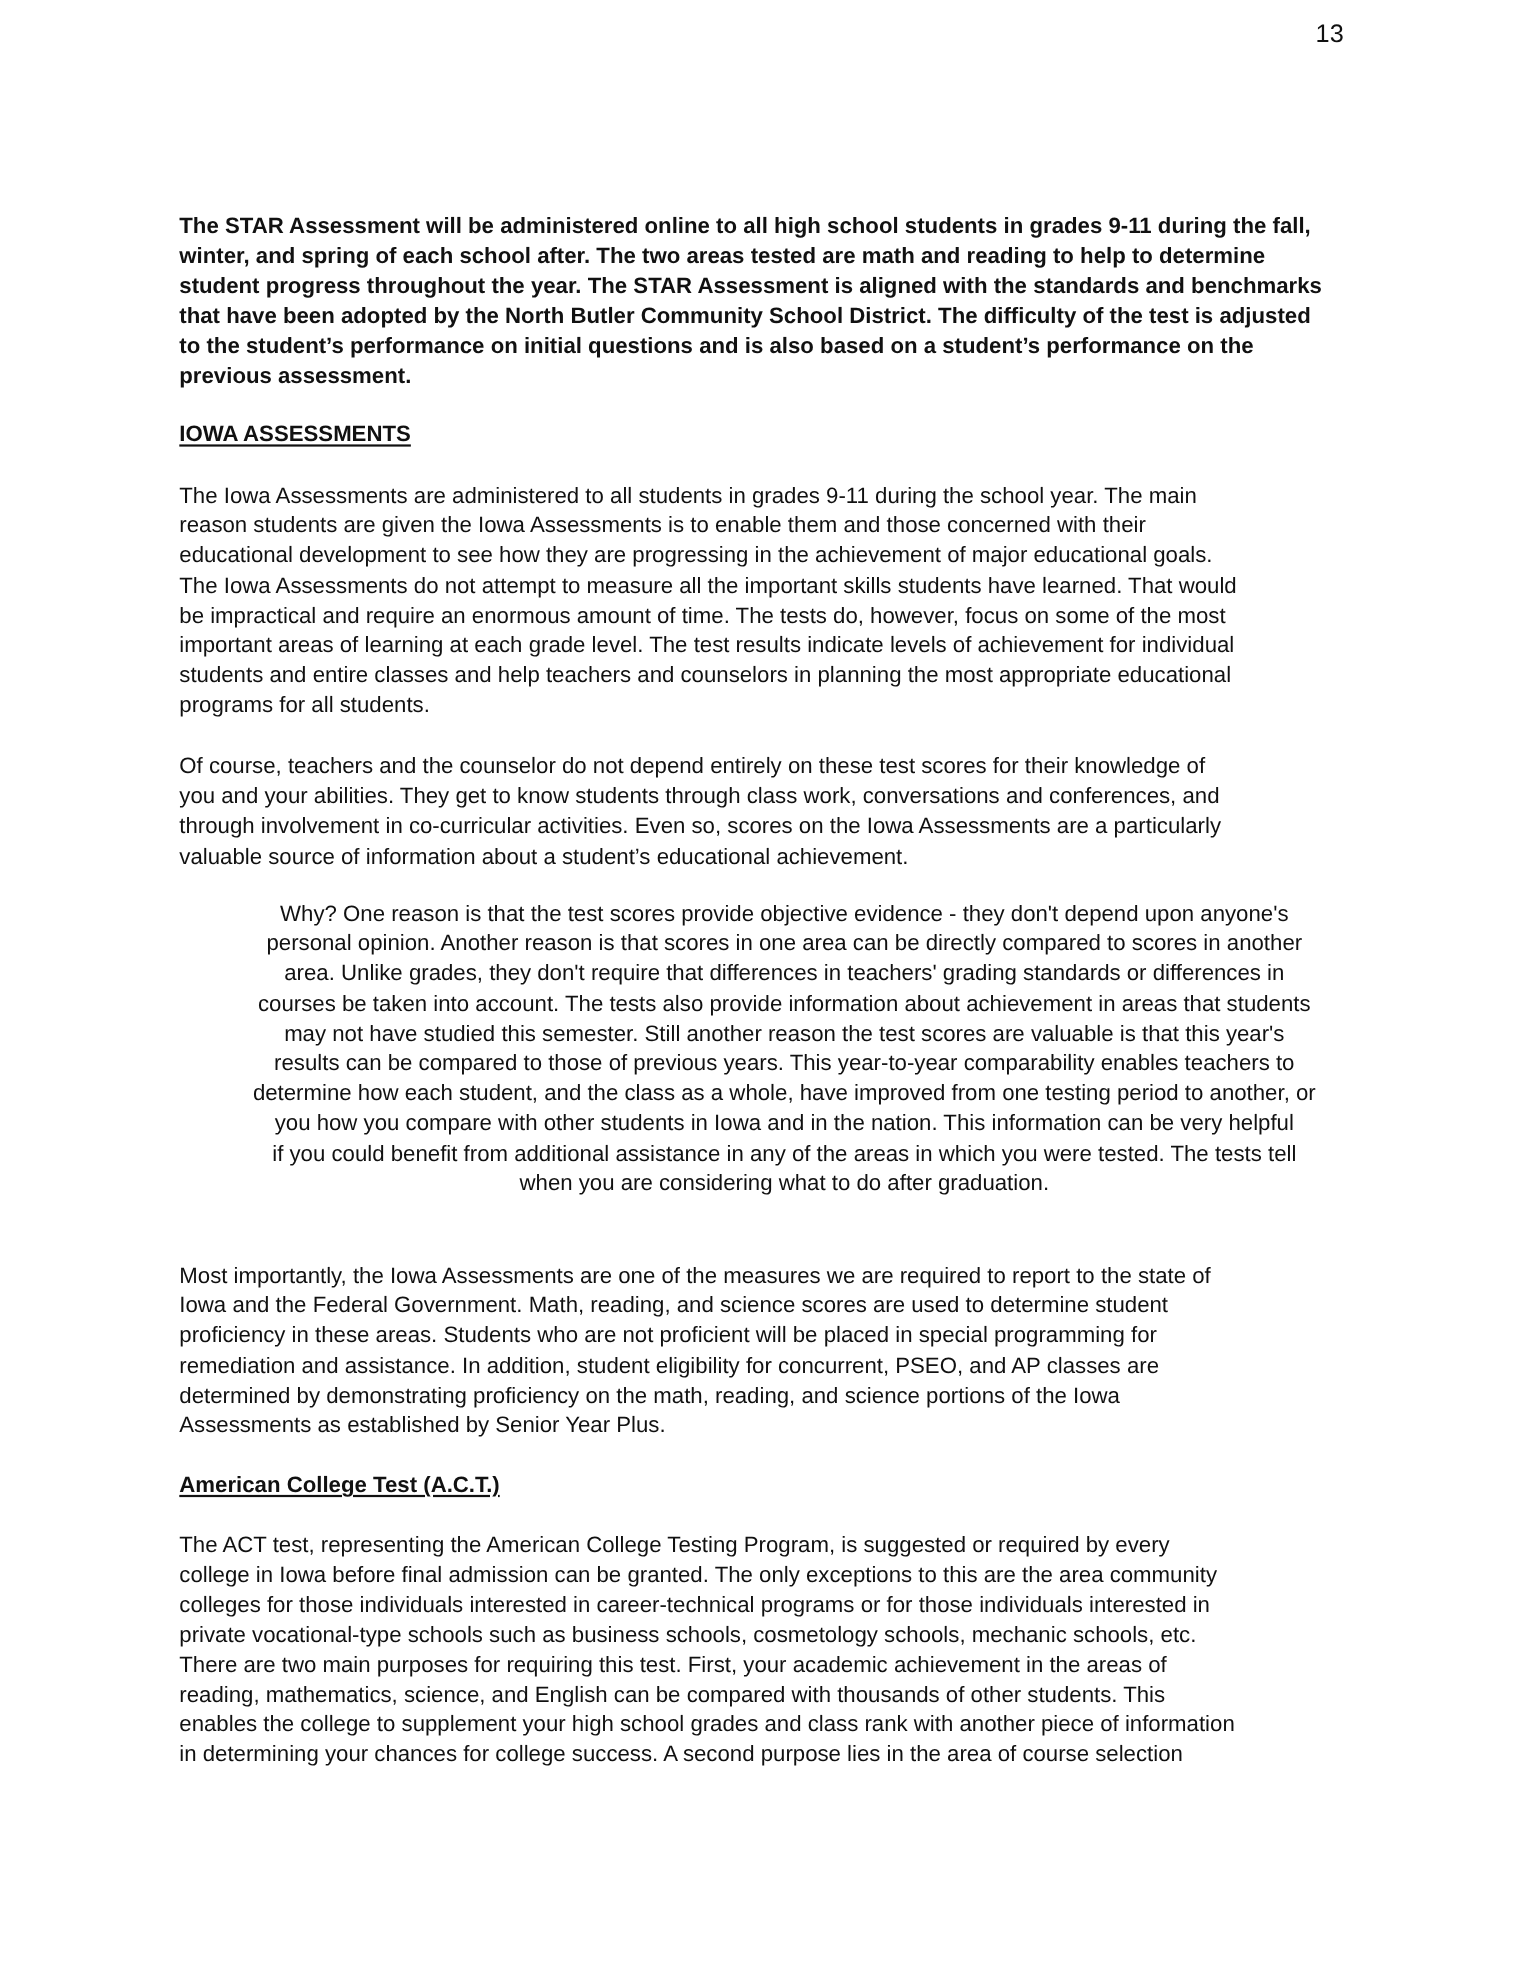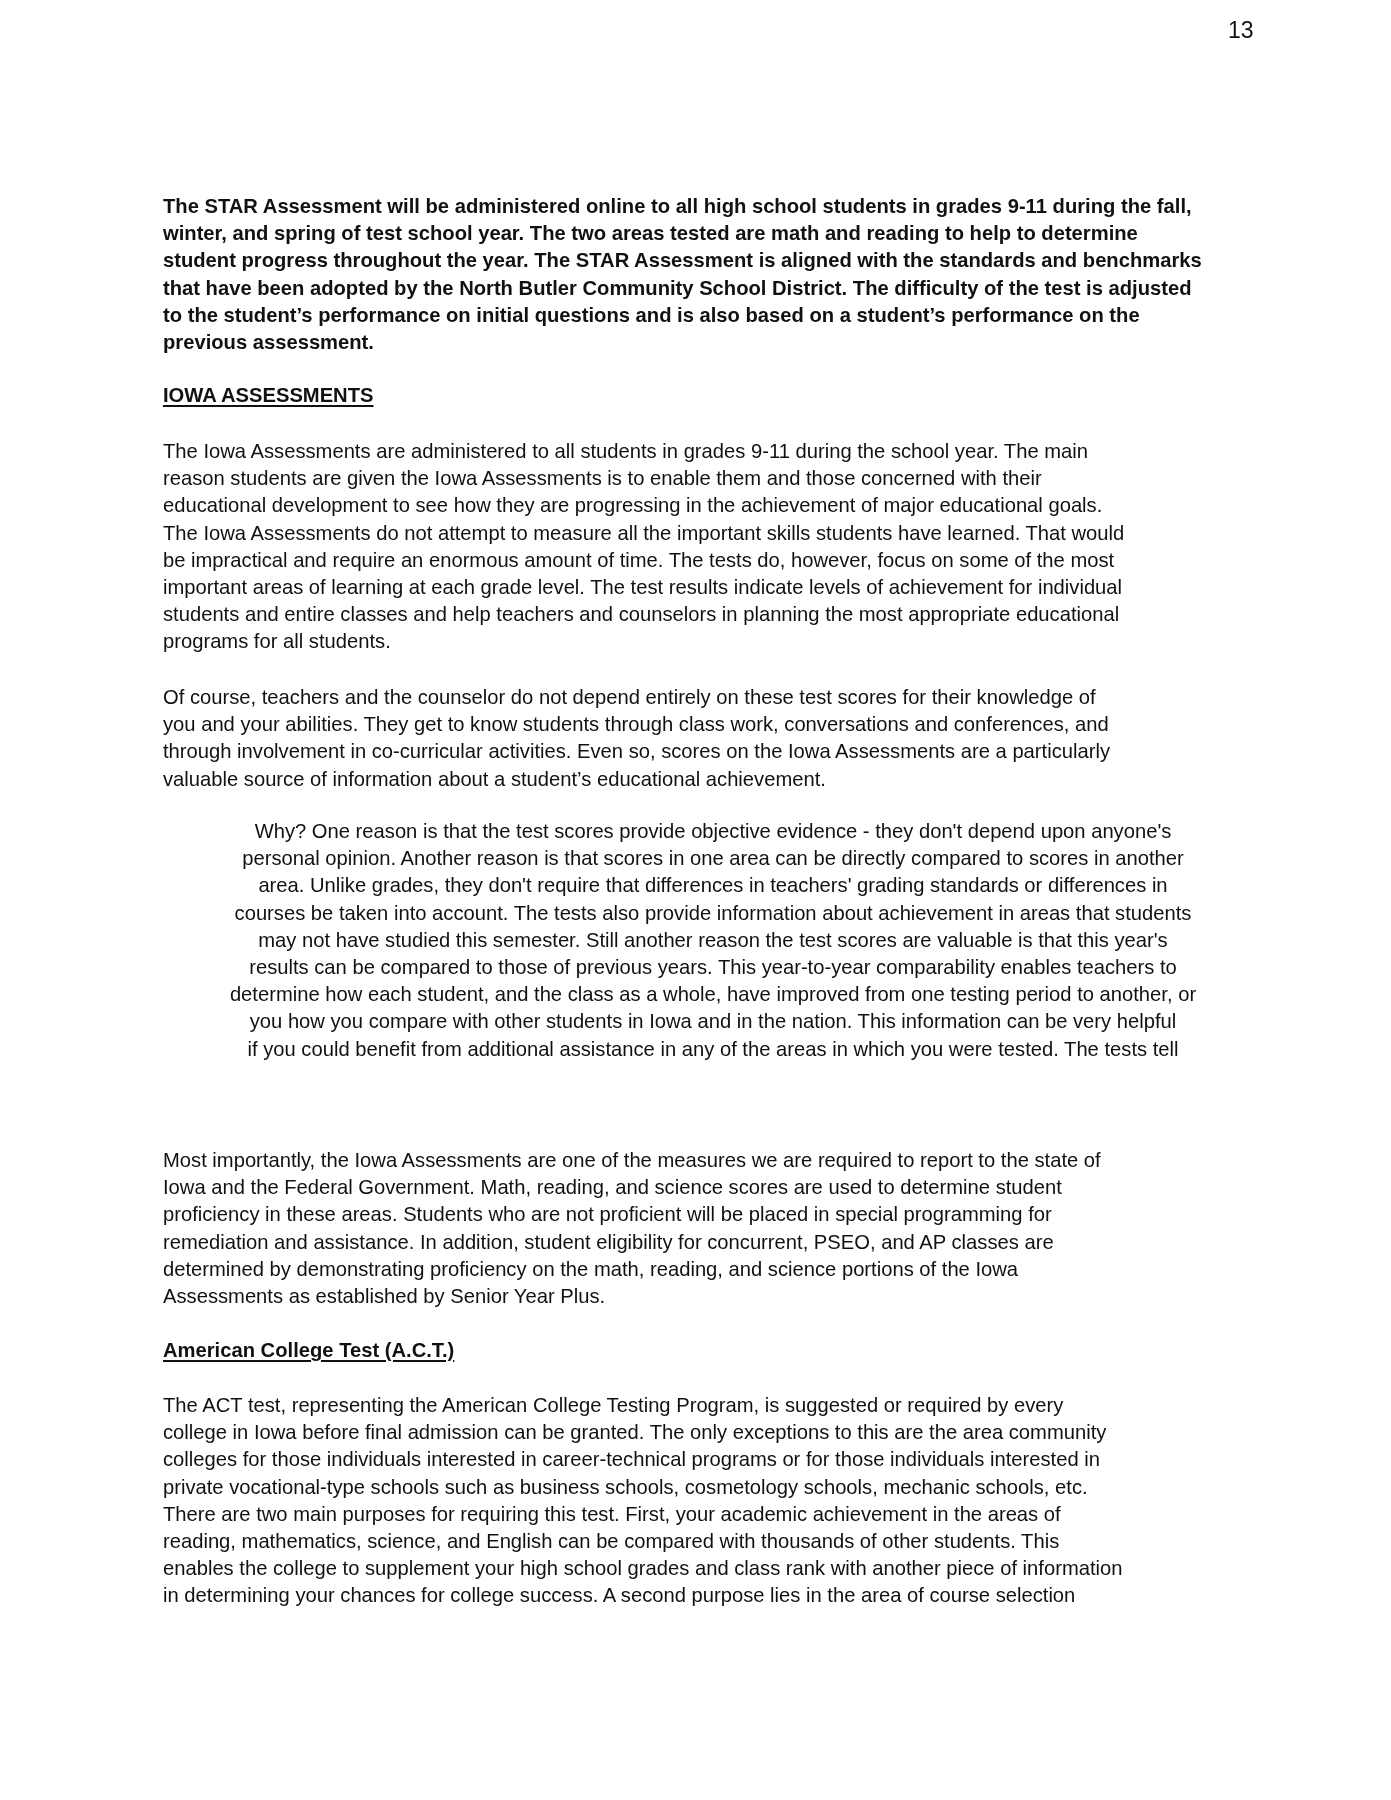--- a/index.html
+++ b/index.html
@@ -15,21 +15,20 @@
       font-family: "Liberation Sans", "DejaVu Sans", sans-serif;
       color: #111111;
     }
     .page-number {
       position: absolute;
       left: 1196px;
       top: 17px;
       font-size: 23px;
       line-height: 26px;
       color: #111111;
-      margin-left: 32px;
     }
     .block {
       position: absolute;
       left: 163px;
       width: 1100px;
       font-size: 20.2px;
     }
     .line {
       display: block;
       white-space: nowrap;
@@ -48,21 +47,21 @@
       white-space: nowrap;
     }
   </style>
 </head>
 <body>
 
 <div class="page-number">13</div>
 
 <div class="block" style="top:193px;font-weight:bold;">
   <span class="line">The STAR Assessment will be administered online to all high school students in grades 9-11 during the fall,</span>
-  <span class="line">winter, and spring of test school year. The two areas tested are math and reading to help to determine</span>
+  <span class="line">winter, and spring of each school after. The two areas tested are math and reading to help to determine</span>
   <span class="line">student progress throughout the year. The STAR Assessment is aligned with the standards and benchmarks</span>
   <span class="line">that have been adopted by the North Butler Community School District. The difficulty of the test is adjusted</span>
   <span class="line">to the student’s performance on initial questions and is also based on a student’s performance on the</span>
   <span class="line">previous assessment.</span>
 </div>
 
 <div class="heading" style="top:382px;">IOWA ASSESSMENTS</div>
 
 <div class="block" style="top:438px;">
   <span class="line">The Iowa Assessments are administered to all students in grades 9-11 during the school year. The main</span>
@@ -85,20 +84,21 @@
 <div class="block" style="top:818px;text-align:center;">
   <span class="line">Why? One reason is that the test scores provide objective evidence - they don't depend upon anyone's</span>
   <span class="line">personal opinion. Another reason is that scores in one area can be directly compared to scores in another</span>
   <span class="line">area. Unlike grades, they don't require that differences in teachers' grading standards or differences in</span>
   <span class="line">courses be taken into account. The tests also provide information about achievement in areas that students</span>
   <span class="line">may not have studied this semester. Still another reason the test scores are valuable is that this year's</span>
   <span class="line">results can be compared to those of previous years. This year-to-year comparability enables teachers to</span>
   <span class="line">determine how each student, and the class as a whole, have improved from one testing period to another, or</span>
   <span class="line">you how you compare with other students in Iowa and in the nation. This information can be very helpful</span>
   <span class="line">if you could benefit from additional assistance in any of the areas in which you were tested. The tests tell</span>
+  <span class="line">when you are considering what to do after graduation.</span>
 </div>
 
 <div class="block" style="top:1147px;">
   <span class="line">Most importantly, the Iowa Assessments are one of the measures we are required to report to the state of</span>
   <span class="line">Iowa and the Federal Government. Math, reading, and science scores are used to determine student</span>
   <span class="line">proficiency in these areas. Students who are not proficient will be placed in special programming for</span>
   <span class="line">remediation and assistance. In addition, student eligibility for concurrent, PSEO, and AP classes are</span>
   <span class="line">determined by demonstrating proficiency on the math, reading, and science portions of the Iowa</span>
   <span class="line">Assessments as established by Senior Year Plus.</span>
 </div>

